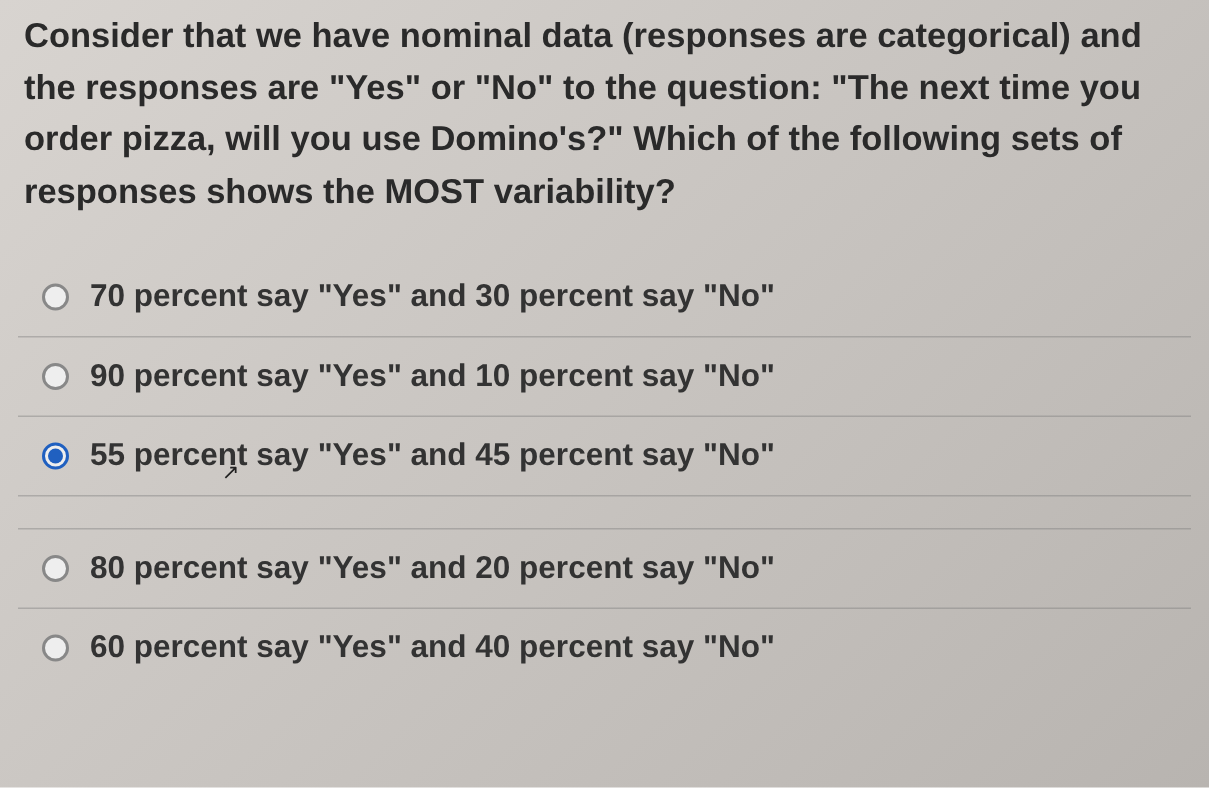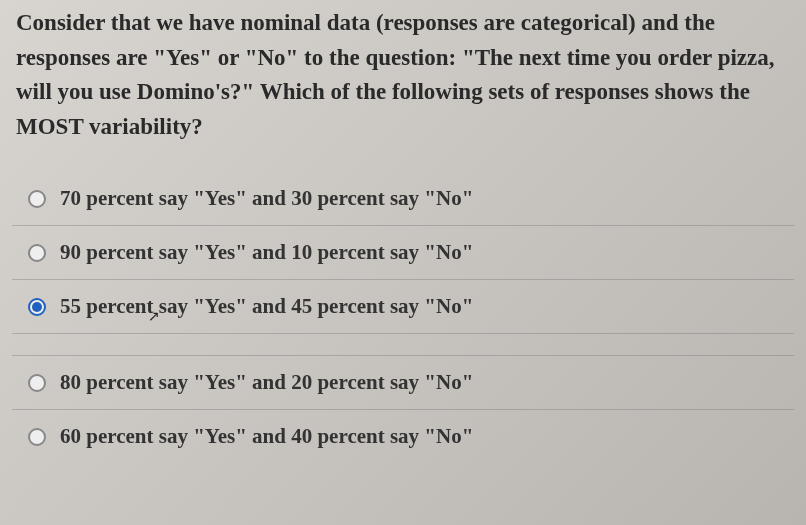--- a/index.html
+++ b/index.html
@@ -1,19 +1,18 @@
 <!DOCTYPE html>
 <html><head>
   <meta charset="utf-8">
   <style>
     * {
       margin: 0;
       padding: 0;
       box-sizing: border-box;
-      font-family: Liberation Serif, serif;
     }
     body {
       width: 806px;
       height: 525px;
       font-family: Arial, Helvetica, sans-serif;
       background: linear-gradient(135deg, #d8d4d0 0%, #c8c4c0 50%, #b8b4b0 100%);
       padding: 6px 12px 12px 12px;
       color: #2a2a2a;
       overflow: hidden;
     }

